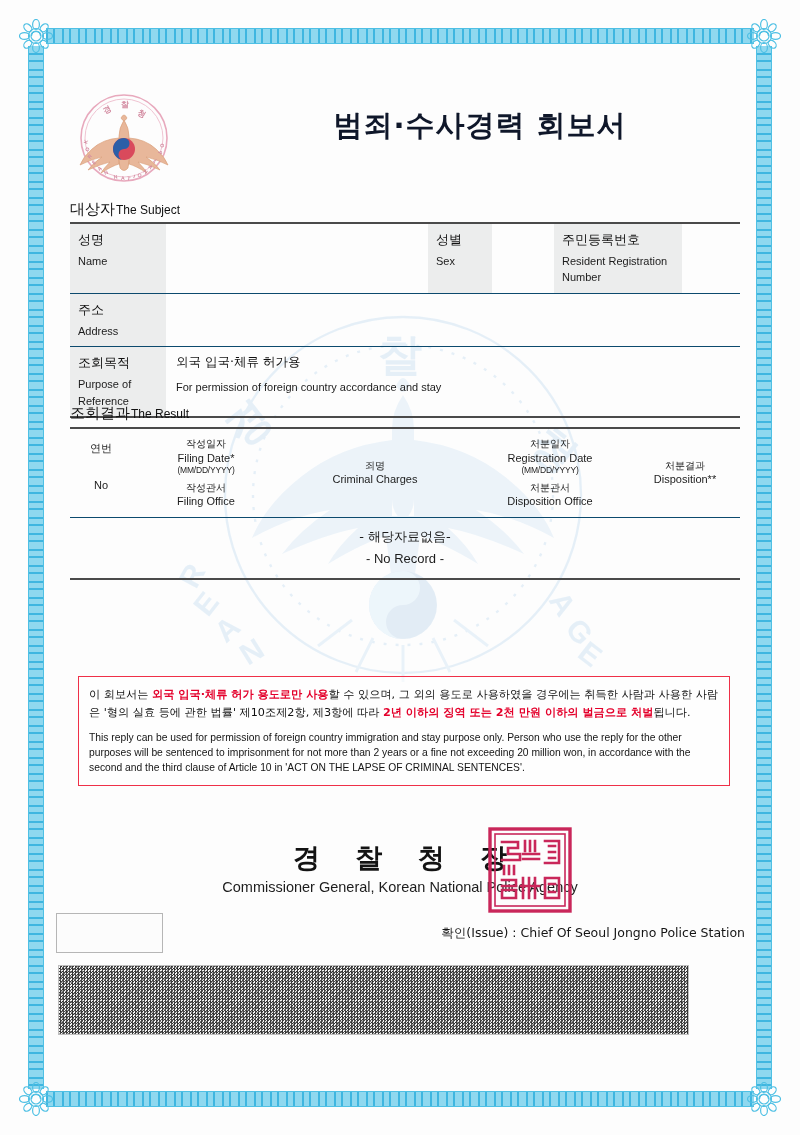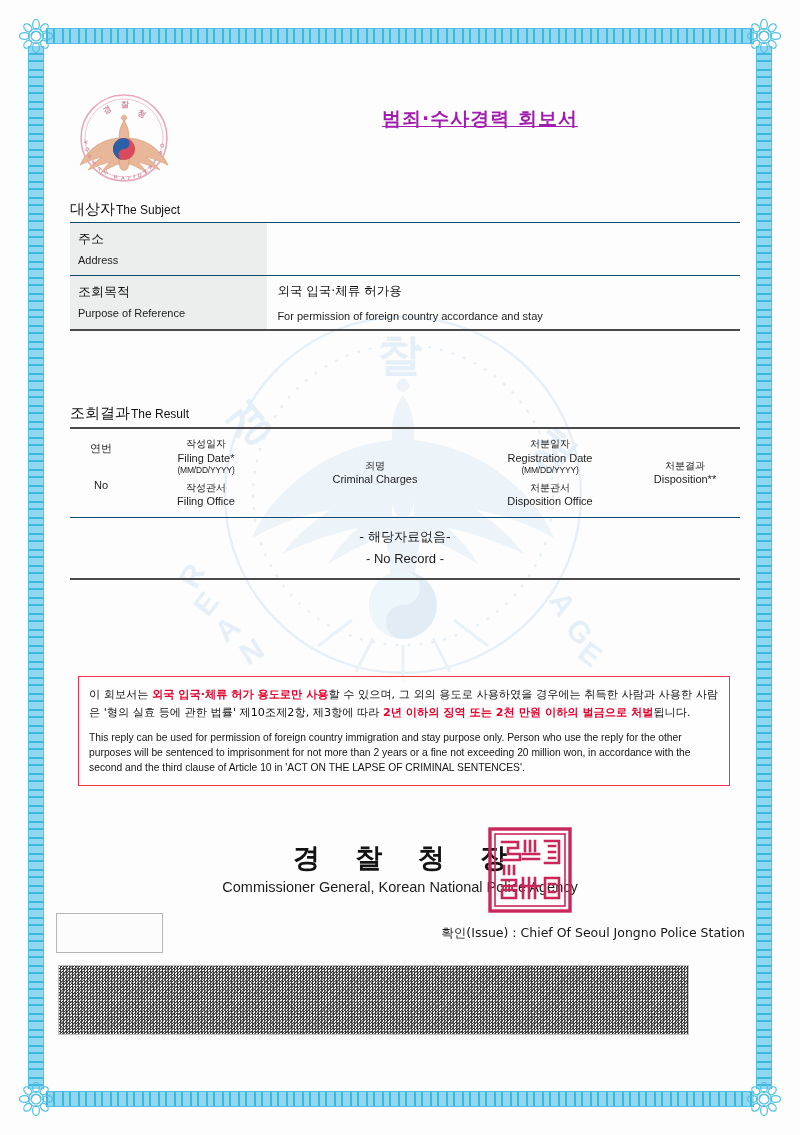--- a/index.html
+++ b/index.html
@@ -74,23 +74,22 @@
   
   .content{position:absolute;left:0;top:0;width:800px;}
 
   
   .hdr{position:absolute;left:70px;top:88px;width:660px;height:100px;}
   .emblem{position:absolute;left:8px;top:4px;width:92px;height:92px;}
   .emblem svg{width:92px;height:92px;display:block;}
   .title-ko{
     position:absolute;left:180px;top:18px;width:460px;
     text-align:center;
-    font-size:19px;font-weight:bold;letter-spacing:1px;color:#a21caf;
+    font-size:29px;font-weight:bold;letter-spacing:1px;color:#0f172a;
     font-family:"DejaVu Sans",sans-serif;
-    text-decoration:underline;
   }
   .title-en{
     position:absolute;left:180px;top:58px;width:460px;
     text-align:center;font-size:15.5px;color:#262626;
   }
 
   
   .sec-head{position:absolute;font-size:13px;color:#111;}
   .sec-head .ko{font-size:15px;font-family:"DejaVu Sans",sans-serif;}
   .sec-head .en{font-size:12px;margin-left:1px;}
@@ -347,20 +346,44 @@
       </div>
       <div class="title-ko">범죄·수사경력 회보서</div>
     </div>
 
     <div class="sec-head" style="left:70px;top:200px;">
       <span class="ko">대상자</span><span class="en">The Subject</span>
     </div>
 
     <table class="tbl" style="left:70px;top:222px;">
       <tbody>
+          <tr class="rule-top">
+        <td class="lblcell rule-top" style="width:88px;">
+          <div class="lbl-ko">성명</div>
+          <div class="lbl-en">Name</div>
+        </td>
+        <td class="valcell rule-top" style="width:252px;">
+          <div class="val-ko"></div>
+          <div class="val-en"></div>
+        </td>
+        <td class="lblcell rule-top" style="width:56px;">
+          <div class="lbl-ko">성별</div>
+          <div class="lbl-en">Sex</div>
+        </td>
+        <td class="valcell rule-top" style="width:52px;">
+          <div class="val-ko"></div>
+        </td>
+        <td class="lblcell rule-top" style="width:120px;">
+          <div class="lbl-ko">주민등록번호</div>
+          <div class="lbl-en">Resident Registration Number</div>
+        </td>
+        <td class="valcell rule-top">
+          <div class="val-ko"></div>
+        </td>
+      </tr>
       <tr>
         <td class="lblcell rule-thin">
           <div class="lbl-ko">주소</div>
           <div class="lbl-en">Address</div>
         </td>
         <td class="valcell rule-thin" colspan="5">
           <div class="val-ko"></div>
           <div class="val-en"></div>
         </td>
       </tr>

